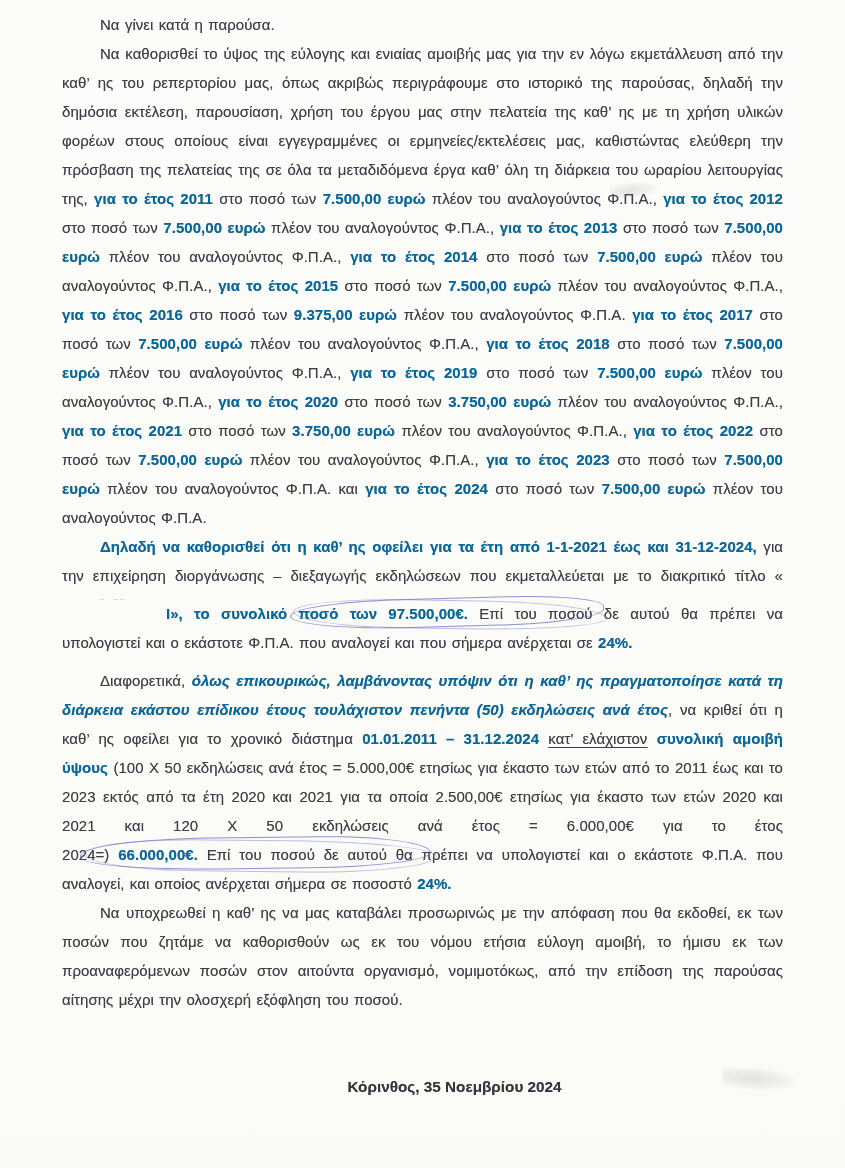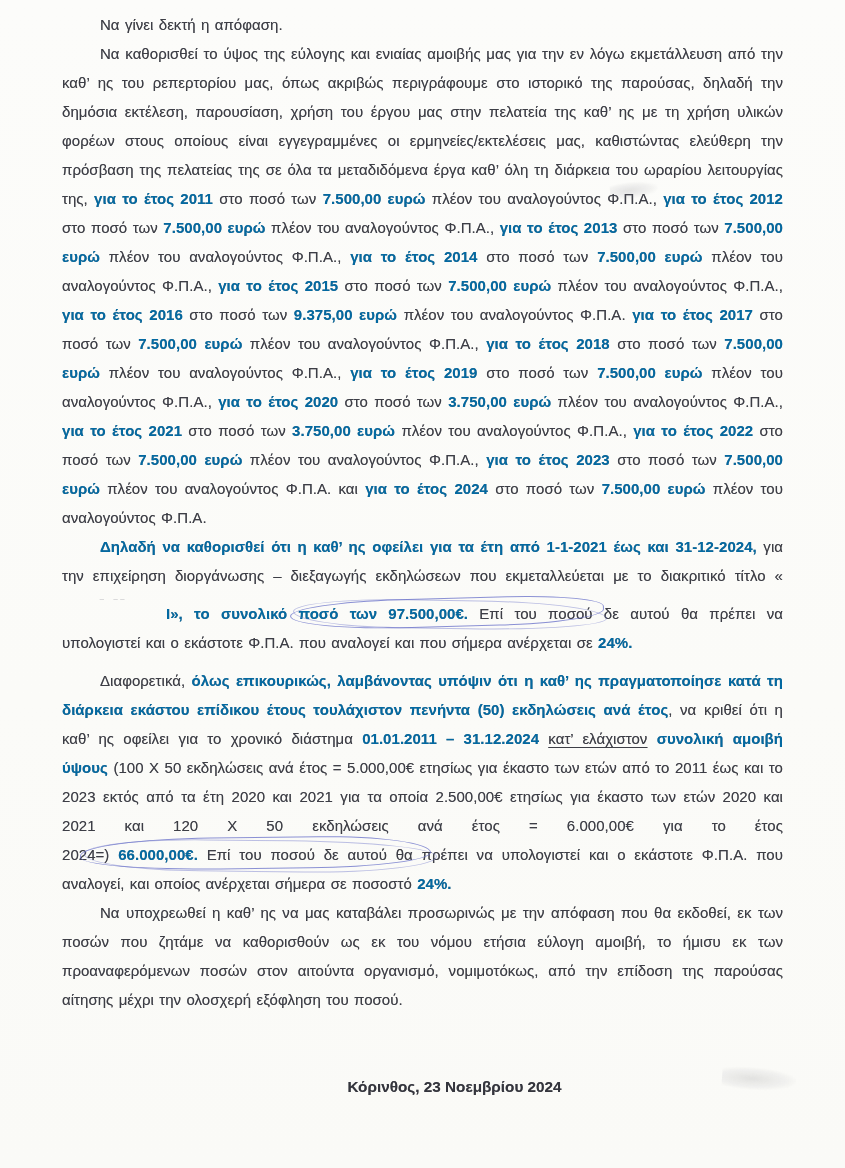--- a/index.html
+++ b/index.html
@@ -19,21 +19,21 @@
     text-indent:38px;
     text-align:justify;
     font-size:15px;
     line-height:29px;
     letter-spacing:.04px;
     word-spacing:1.1px;
     text-shadow:0 0 .5px rgba(61,62,70,.55);
   }
   p.para.gap-top{margin-top:9px;}
   .b{font-weight:bold;color:#0369a1;}
-  .i{}
+  .i{font-style:italic;}
   .u{text-decoration:underline;text-underline-offset:3px;}
   .pen-circle{
     position:relative;
     white-space:nowrap;
   }
   .pen-circle::before{
     content:"";position:absolute;pointer-events:none;
     left:-9px;right:-11px;top:-7px;bottom:-5px;
     border:1.8px solid rgba(110,118,202,.8);
     border-radius:52% 46% 50% 58% / 72% 64% 70% 78%;
@@ -81,23 +81,23 @@
     background:radial-gradient(ellipse at 40% 50%, rgba(125,125,132,.20), rgba(125,125,132,.07) 55%, transparent 75%);
     filter:blur(.4px);
   }
   .smudge.s1{left:610px;top:182px;width:48px;height:16px;transform:rotate(-6deg);}
   .smudge.s2{left:722px;top:1068px;width:74px;height:22px;transform:rotate(4deg);}
 </style>
 </head>
 <body>
 
 <div class="page-inner">
-    <p class="para"><span>Να γίνει δεκτή η απόφαση.</span></p>
+    <p class="para"><span>Να γίνει κατά η παρούσα.</span></p>
     <p class="para"><span>Να καθορισθεί το ύψος της εύλογης και ενιαίας αμοιβής μας για την εν λόγω εκμετάλλευση από την καθ’ ης του ρεπερτορίου μας, όπως ακριβώς περιγράφουμε στο ιστορικό της παρούσας, δηλαδή την δημόσια εκτέλεση, παρουσίαση, χρήση του έργου μας στην πελατεία της καθ’ ης με τη χρήση υλικών φορέων στους οποίους είναι εγγεγραμμένες οι ερμηνείες/εκτελέσεις μας, καθιστώντας ελεύθερη την πρόσβαση της πελατείας της σε όλα τα μεταδιδόμενα έργα καθ’ όλη τη διάρκεια του ωραρίου λειτουργίας της, </span><span class="b">για το έτος 2011</span><span> στο ποσό των </span><span class="b">7.500,00 ευρώ</span><span> πλέον του αναλογούντος Φ.Π.Α., </span><span class="b">για το έτος 2012</span><span> στο ποσό των </span><span class="b">7.500,00 ευρώ</span><span> πλέον του αναλογούντος Φ.Π.Α., </span><span class="b">για το έτος 2013</span><span> στο ποσό των </span><span class="b">7.500,00 ευρώ</span><span> πλέον του αναλογούντος Φ.Π.Α., </span><span class="b">για το έτος 2014</span><span> στο ποσό των </span><span class="b">7.500,00 ευρώ</span><span> πλέον του αναλογούντος Φ.Π.Α., </span><span class="b">για το έτος 2015</span><span> στο ποσό των </span><span class="b">7.500,00 ευρώ</span><span> πλέον του αναλογούντος Φ.Π.Α., </span><span class="b">για το έτος 2016</span><span> στο ποσό των </span><span class="b">9.375,00 ευρώ</span><span> πλέον του αναλογούντος Φ.Π.Α. </span><span class="b">για το έτος 2017</span><span> στο ποσό των </span><span class="b">7.500,00 ευρώ</span><span> πλέον του αναλογούντος Φ.Π.Α., </span><span class="b">για το έτος 2018</span><span> στο ποσό των </span><span class="b">7.500,00 ευρώ</span><span> πλέον του αναλογούντος Φ.Π.Α., </span><span class="b">για το έτος 2019</span><span> στο ποσό των </span><span class="b">7.500,00 ευρώ</span><span> πλέον του αναλογούντος Φ.Π.Α., </span><span class="b">για το έτος 2020</span><span> στο ποσό των </span><span class="b">3.750,00 ευρώ</span><span> πλέον του αναλογούντος Φ.Π.Α., </span><span class="b">για το έτος 2021</span><span> στο ποσό των </span><span class="b">3.750,00 ευρώ</span><span> πλέον του αναλογούντος Φ.Π.Α., </span><span class="b">για το έτος 2022</span><span> στο ποσό των </span><span class="b">7.500,00 ευρώ</span><span> πλέον του αναλογούντος Φ.Π.Α., </span><span class="b">για το έτος 2023</span><span> στο ποσό των </span><span class="b">7.500,00 ευρώ</span><span> πλέον του αναλογούντος Φ.Π.Α. και </span><span class="b">για το έτος 2024</span><span> στο ποσό των </span><span class="b">7.500,00 ευρώ</span><span> πλέον του αναλογούντος Φ.Π.Α.</span></p>
     <p class="para"><span class="b">Δηλαδή να καθορισθεί ότι η καθ’ ης οφείλει για τα έτη από 1-1-2021 έως και 31-12-2024,</span><span> για την επιχείρηση διοργάνωσης – διεξαγωγής εκδηλώσεων που εκμεταλλεύεται με το διακριτικό τίτλο «</span><span class="redacted">‾ ‾‾</span><span class="b">Ι», το συνολικό </span><span class="pen-circle c97"><span class="b">ποσό των 97.500,00€.</span><span> Επί του ποσού</span></span><span> δε αυτού θα πρέπει να υπολογιστεί και ο εκάστοτε Φ.Π.Α. που αναλογεί και που σήμερα ανέρχεται σε </span><span class="b">24%.</span></p>
     <p class="para gap-top"><span>Διαφορετικά, </span><span class="b i">όλως επικουρικώς, λαμβάνοντας υπόψιν ότι η καθ’ ης πραγματοποίησε κατά τη διάρκεια εκάστου επίδικου έτους τουλάχιστον πενήντα (50) εκδηλώσεις ανά έτος</span><span>, να κριθεί ότι η καθ’ ης οφείλει για το χρονικό διάστημα </span><span class="b">01.01.2011 – 31.12.2024</span><span> </span><span class="u">κατ’ ελάχιστον</span><span> </span><span class="b">συνολική αμοιβή ύψους</span><span> (100 X 50 εκδηλώσεις ανά έτος = 5.000,00€ ετησίως για έκαστο των ετών από το 2011 έως και το 2023 εκτός από τα έτη 2020 και 2021 για τα οποία 2.500,00€ ετησίως για έκαστο των ετών 2020 και 2021 και 120 X 50 εκδηλώσεις ανά έτος = 6.000,00€ για το έτος 2024</span><span class="pen-circle c66"><span>=) </span><span class="b">66.000,00€.</span><span> Επί του ποσού δε αυτού θα</span></span><span> πρέπει να υπολογιστεί και ο εκάστοτε Φ.Π.Α. που αναλογεί, και οποίος ανέρχεται σήμερα σε ποσοστό </span><span class="b">24%.</span></p>
     <p class="para"><span>Να υποχρεωθεί η καθ’ ης να μας καταβάλει προσωρινώς με την απόφαση που θα εκδοθεί, εκ των ποσών που ζητάμε να καθορισθούν ως εκ του νόμου ετήσια εύλογη αμοιβή, το ήμισυ εκ των προαναφερόμενων ποσών στον αιτούντα οργανισμό, νομιμοτόκως, από την επίδοση της παρούσας αίτησης μέχρι την ολοσχερή εξόφληση του ποσού.</span></p>
   </div>
 
-<p class="signature" style="position:absolute;left:62px;top:1078px;width:721px;margin:0;">Κόρινθος, 23 Νοεμβρίου 2024</p>
+<p class="signature" style="position:absolute;left:62px;top:1078px;width:721px;margin:0;">Κόρινθος, 35 Νοεμβρίου 2024</p>
 
 <div class="smudge s1"></div>
 <div class="smudge s2"></div>
 
 </body></html>

